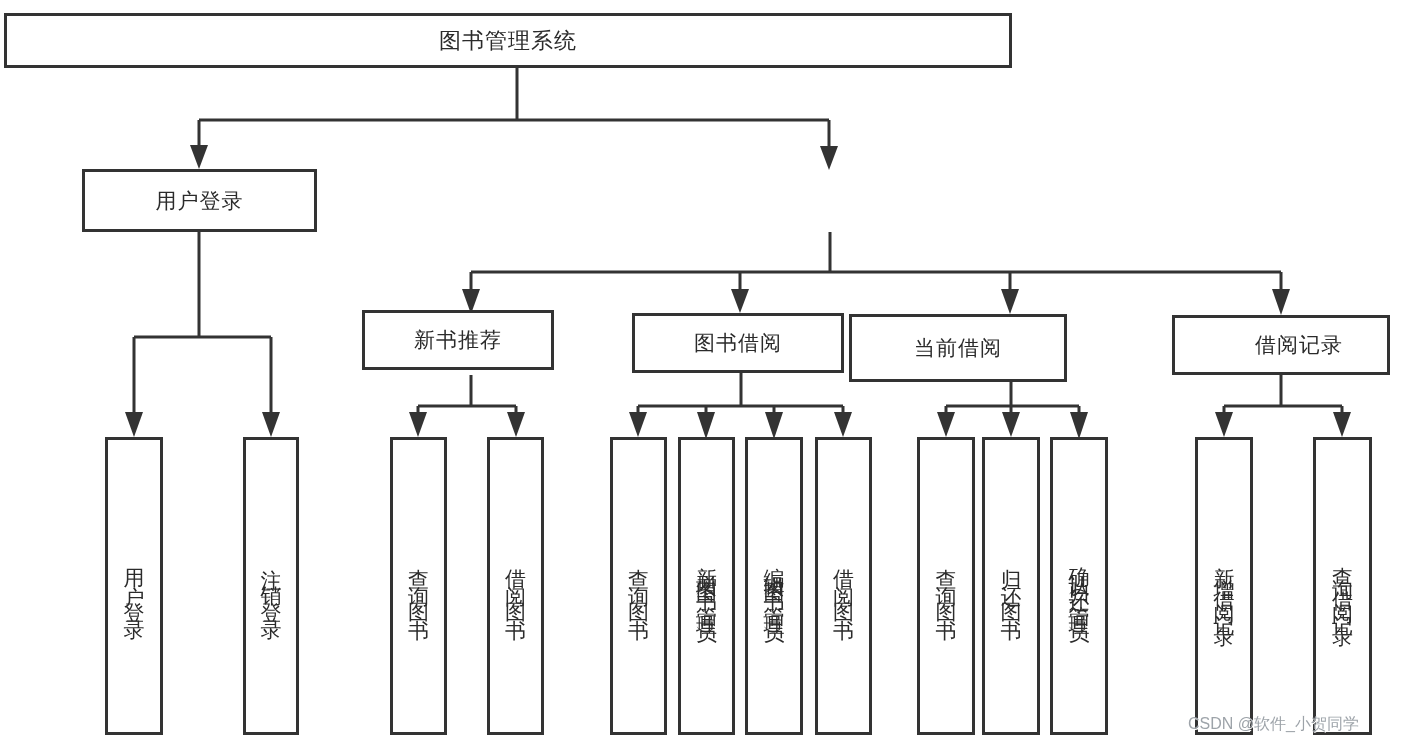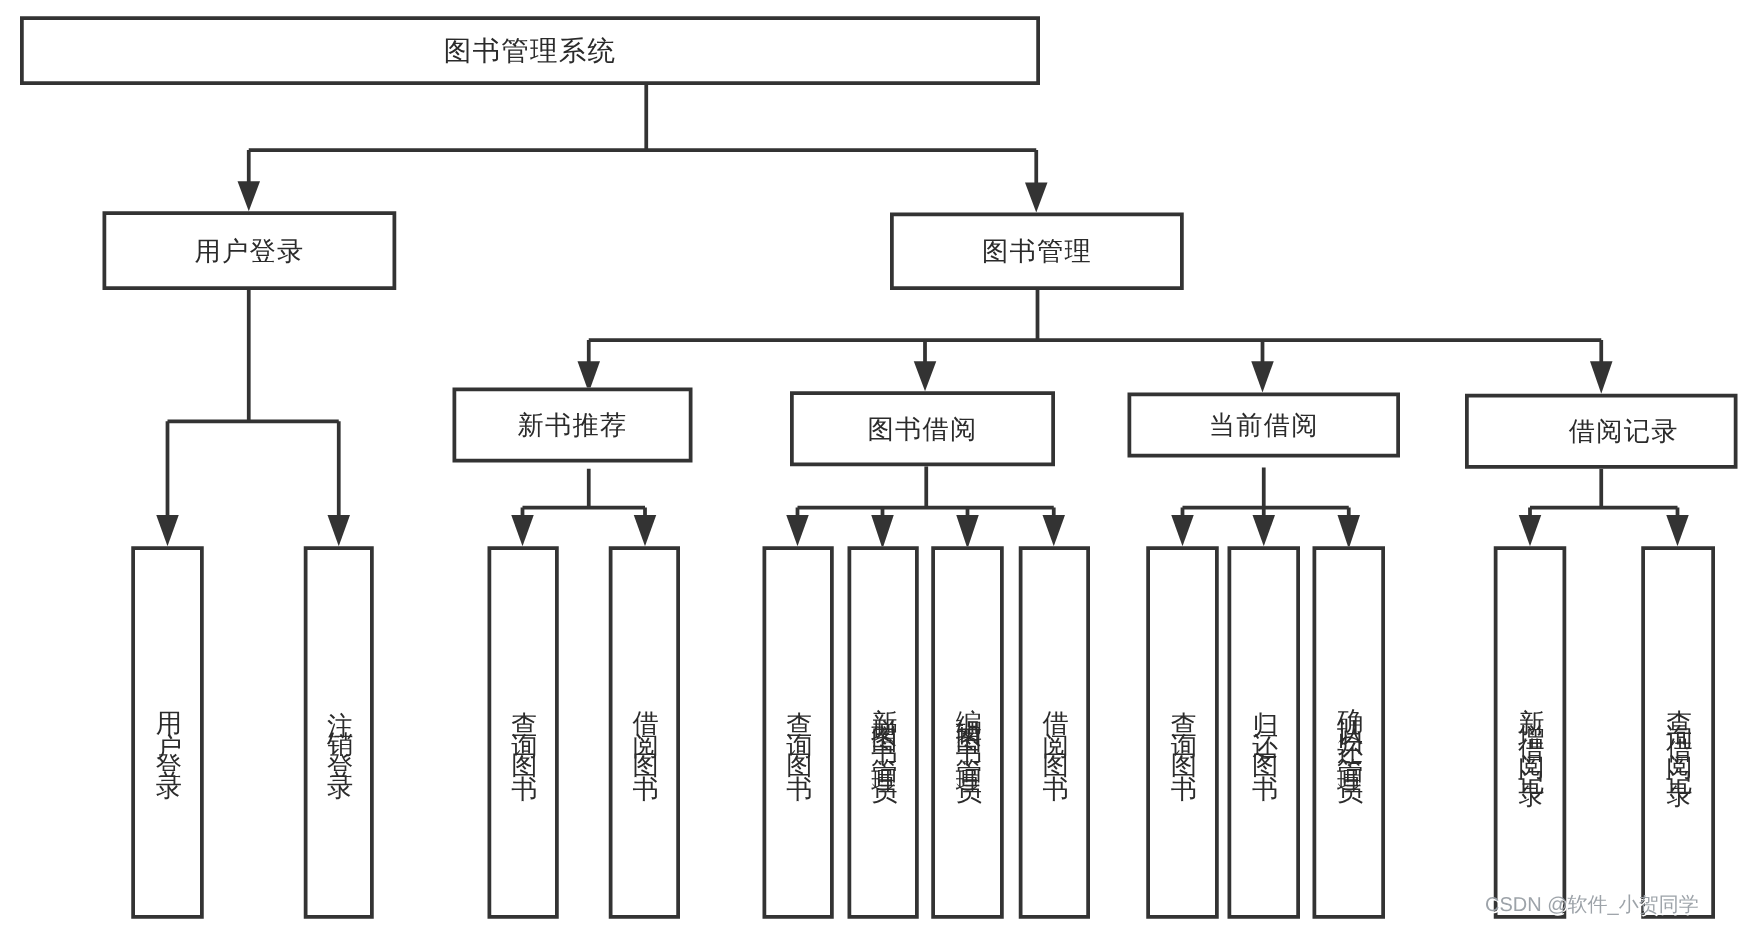--- a/index.html
+++ b/index.html
@@ -90,38 +90,35 @@
 
       <polygon points="937,412 955,412 946,437"></polygon>
       <polygon points="1002,412 1020,412 1011,437"></polygon>
       <polygon points="1070,412 1088,412 1079,439"></polygon>
 
       <polygon points="1215,412 1233,412 1224,437"></polygon>
       <polygon points="1333,412 1351,412 1342,437"></polygon>
     </g>
   </svg>
 
-  <div class="node" style="left:16px; top:13px; width:816px; height:55px;">
+  <div class="node" style="left:4px; top:13px; width:1008px; height:55px;">
     <span class="hlabel root-label">图书管理系统</span>
   </div>
 
   <div class="node" style="left:82px; top:169px; width:235px; height:63px;">
     <span class="hlabel">用户登录</span>
-  </div>
-  <div class="node" style="left:712px; top:170px; width:235px; height:62px;">
-    <span class="hlabel">图书管理</span>
   </div>
 
   <div class="node" style="left:362px; top:310px; width:192px; height:60px;">
     <span class="hlabel">新书推荐</span>
   </div>
   <div class="node" style="left:632px; top:313px; width:212px; height:60px;">
     <span class="hlabel">图书借阅</span>
   </div>
-  <div class="node" style="left:902px; top:314px; width:218px; height:52px;text-align:center;">
+  <div class="node" style="left:849px; top:314px; width:218px; height:68px;text-align:center;">
     <span class="hlabel">当前借阅</span>
   </div>
   <div class="node" style="left:1172px; top:315px; width:218px; height:60px;padding-left:36px;">
     <span class="hlabel">借阅记录</span>
   </div>
 
   <div class="node vnode" style="left:105px; width:58px;">
     <span class="vlabel v4">用户登录</span>
   </div>
   <div class="node vnode" style="left:243px; width:56px;">

